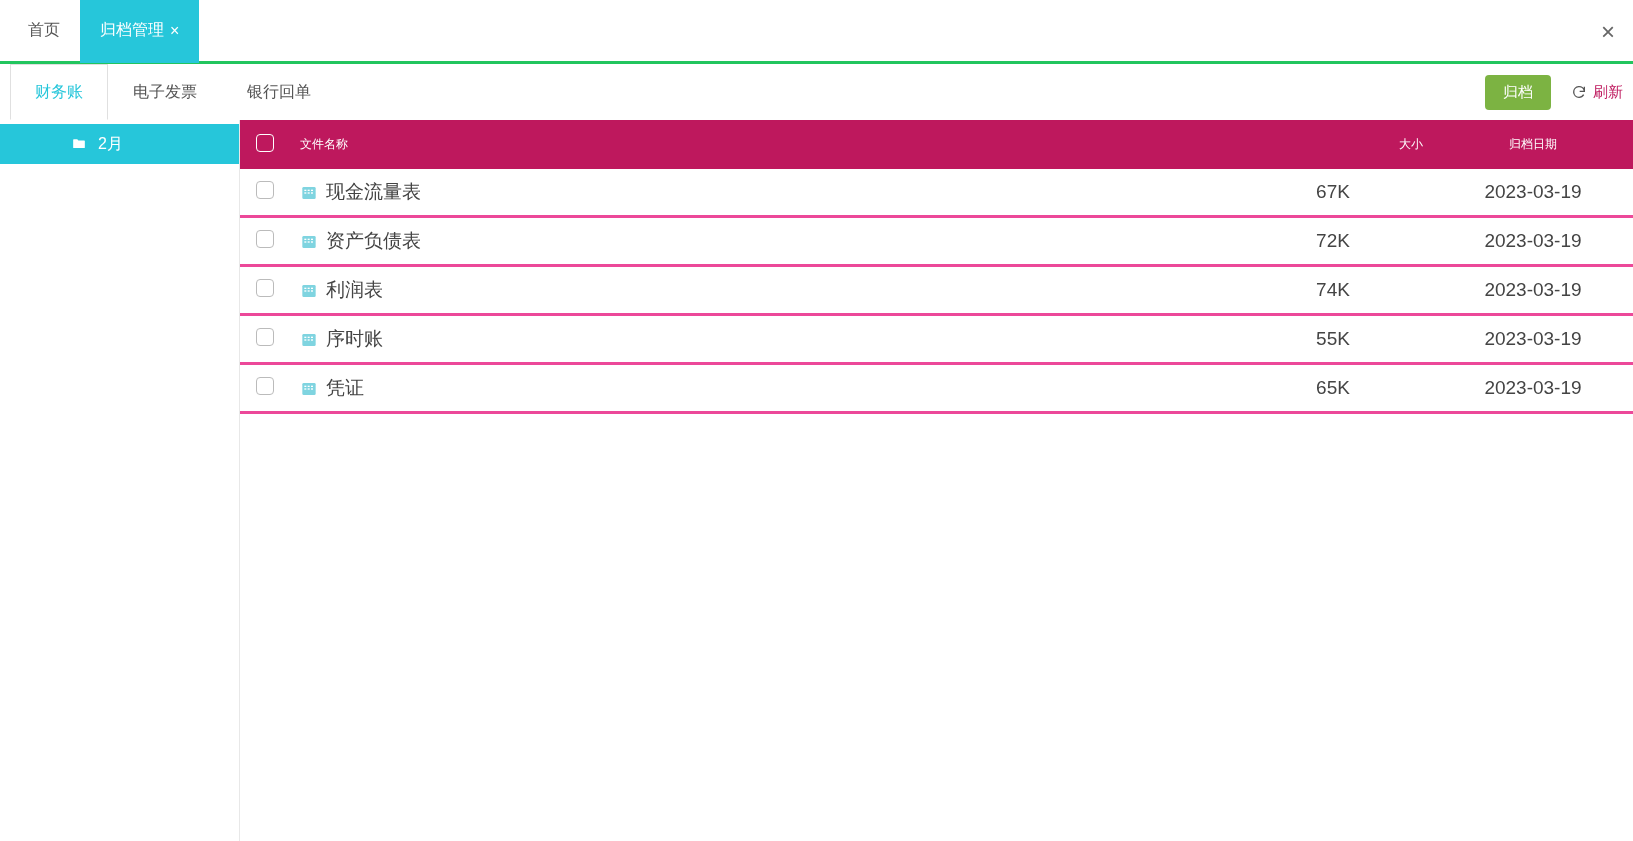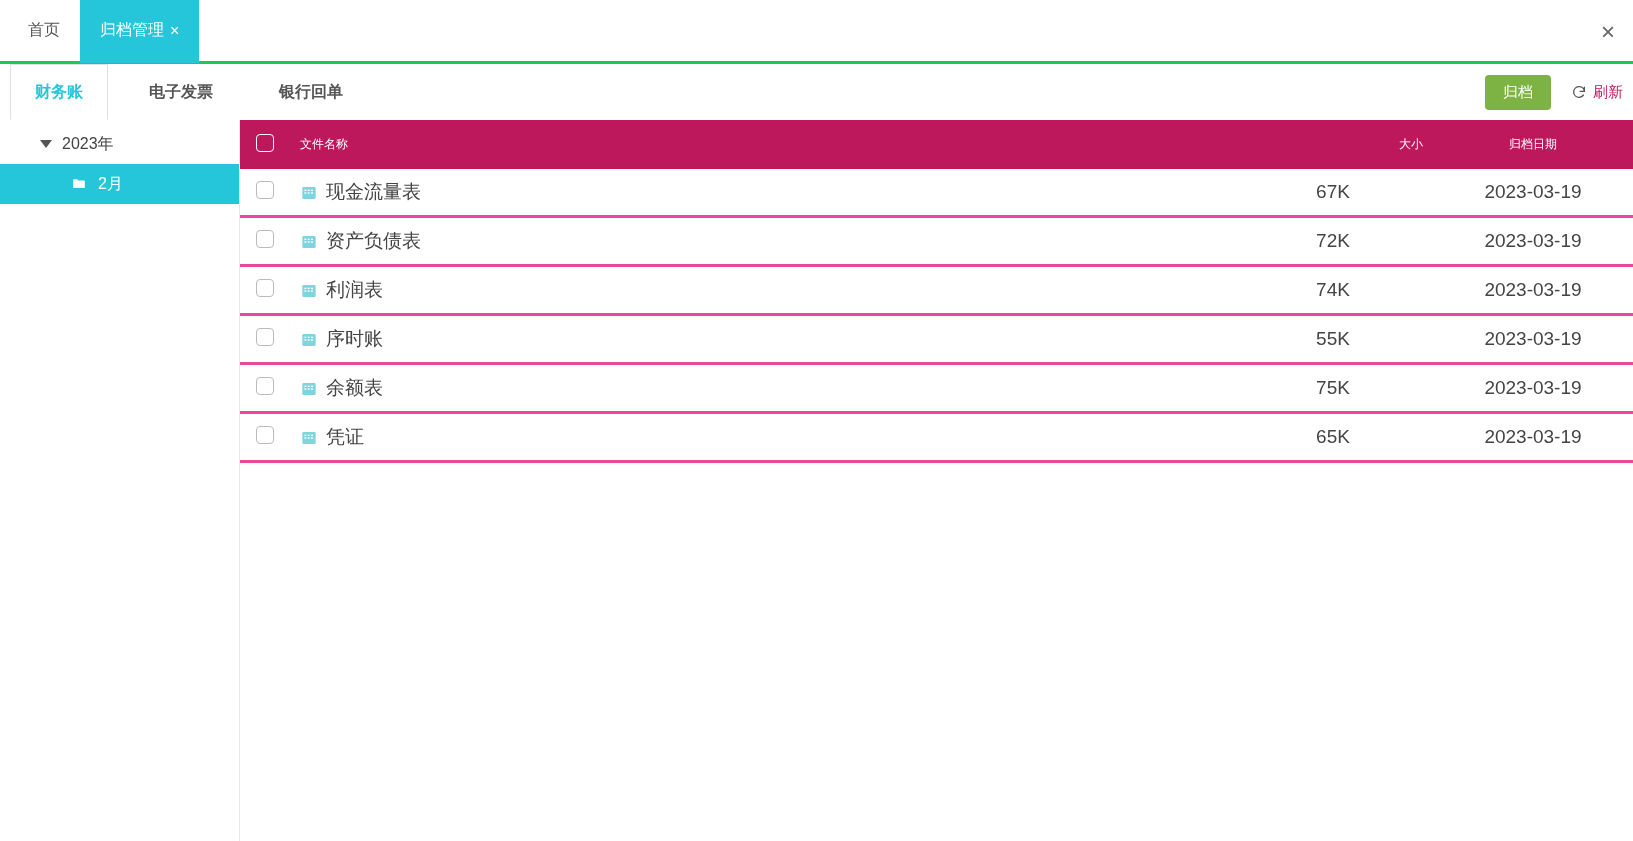--- a/index.html
+++ b/index.html
@@ -55,22 +55,21 @@
     }
     .sub-bar {
       display: flex;
       align-items: center;
       height: 56px;
       padding: 0 10px;
       background: #fff;
     }
     .sub-tabs {
       display: flex;
-      gap: 16px;
-      font-weight: bold;
+      gap: 0;
     }
     .sub-tab {
       padding: 0 24px;
       height: 56px;
       display: flex;
       align-items: center;
       font-size: 16px;
       color: #555;
       cursor: pointer;
       border: 1px solid transparent;
@@ -271,24 +270,20 @@
             <path fill="none" stroke="#555" stroke-width="2" d="M20 11A8 8 0 1 0 12 20a8 8 0 0 0 7-4M20 4v7h-7"></path>
           </svg>
       </span>
       <span>刷新</span>
     </div>
   </div>
 </div>
 
 <div class="main">
   <div class="sidebar">
-    <div class="tree-item tree-year">
-      <span class="triangle-down"></span>
-      <span>2023年</span>
-    </div>
     <div id="tree-months">
         <div class="tree-item tree-month selected">
           <span class="folder-icon filled"><svg viewBox="0 0 24 24" width="18" height="14">
               <path d="M2 5a1 1 0 0 1 1-1h6l2 2h10a1 1 0 0 1 1 1v11a1 1 0 0 1-1 1H3a1 1 0 0 1-1-1V5z"></path>
             </svg></span>
           <span>2月</span>
         </div>
       </div>
   </div>
   <div class="content">
@@ -386,39 +381,20 @@
               <div class="file-cell">
                 <span class="file-icon"><svg viewBox="0 0 24 24" width="18" height="16">
                     <rect x="2" y="3" width="20" height="18" rx="2" fill="#7fd4e0"></rect>
                     <rect x="5" y="7" width="3" height="2" fill="#fff"></rect>
                     <rect x="10" y="7" width="3" height="2" fill="#fff"></rect>
                     <rect x="15" y="7" width="3" height="2" fill="#fff"></rect>
                     <rect x="5" y="11" width="3" height="2" fill="#fff"></rect>
                     <rect x="10" y="11" width="3" height="2" fill="#fff"></rect>
                     <rect x="15" y="11" width="3" height="2" fill="#fff"></rect>
                   </svg></span>
-                <span>余额表</span>
-              </div>
-            </td>
-            <td class="col-size">75K</td>
-            <td class="col-date">2023-03-19</td>
-          </tr>
-          <tr>
-            <td class="col-check"><span class="checkbox"></span></td>
-            <td>
-              <div class="file-cell">
-                <span class="file-icon"><svg viewBox="0 0 24 24" width="18" height="16">
-                    <rect x="2" y="3" width="20" height="18" rx="2" fill="#7fd4e0"></rect>
-                    <rect x="5" y="7" width="3" height="2" fill="#fff"></rect>
-                    <rect x="10" y="7" width="3" height="2" fill="#fff"></rect>
-                    <rect x="15" y="7" width="3" height="2" fill="#fff"></rect>
-                    <rect x="5" y="11" width="3" height="2" fill="#fff"></rect>
-                    <rect x="10" y="11" width="3" height="2" fill="#fff"></rect>
-                    <rect x="15" y="11" width="3" height="2" fill="#fff"></rect>
-                  </svg></span>
                 <span>凭证</span>
               </div>
             </td>
             <td class="col-size">65K</td>
             <td class="col-date">2023-03-19</td>
           </tr>
         </tbody>
     </table>
   </div>
 </div>

